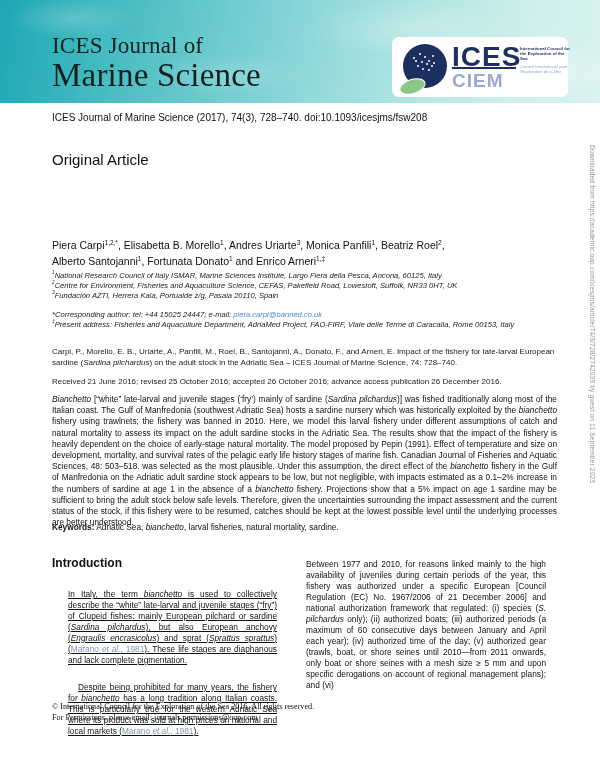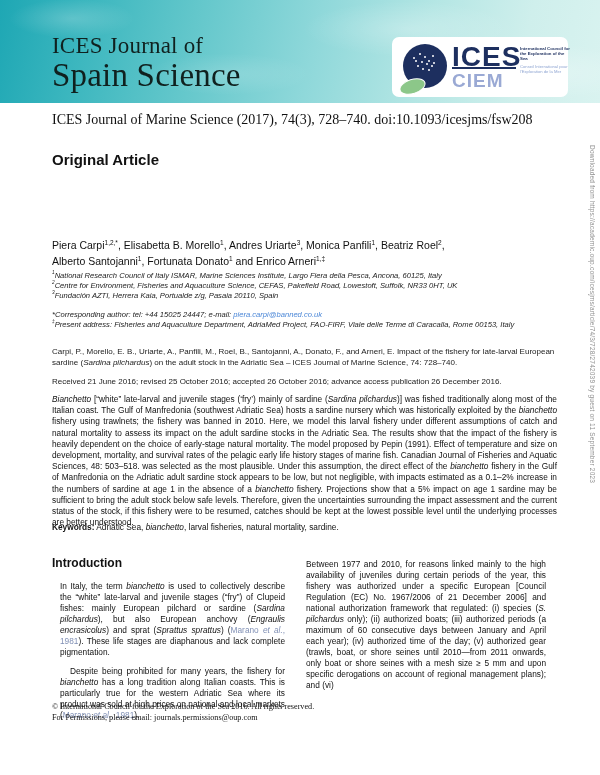--- a/index.html
+++ b/index.html
@@ -27,37 +27,37 @@
                  20px 5px 0 #fff,2px 3px 0 #fff;}
   .emblem .green{position:absolute;left:2px;top:37px;width:25px;height:13px;border-radius:50%;
       background:#8cc789;border:1.5px solid #ffffff;transform:rotate(-18deg);}
   .acr-ices{position:absolute;left:60px;top:4px;font-size:28px;font-weight:bold;color:#1d2f5f;letter-spacing:1px;}
   .acr-rule{position:absolute;left:60px;top:30px;width:64px;height:2px;background:#1d2f5f;}
   .acr-ciem{position:absolute;left:60px;top:33px;font-size:19px;font-weight:bold;color:#9aa9d4;letter-spacing:1px;}
   .names{position:absolute;left:128px;top:9px;width:70px;transform:scale(0.72);transform-origin:left top;}
   .name-en{font-size:6px;font-weight:bold;color:#1d2f5f;line-height:7px;white-space:pre-line;}
   .name-fr{font-size:5.8px;color:#8fa5d2;line-height:6.6px;margin-top:5px;white-space:pre-line;}
   
-  .cite-line{position:absolute;left:52px;top:112px;font-family:Liberation Serif, serif;font-size:14px;color:#111;}
-  .art-type{position:absolute;left:52px;top:151px;font-size:15px;font-weight:bold;color:#111;}
+  .cite-line{position:absolute;left:52px;top:112px;font-family:Liberation Sans, sans-serif;font-size:10px;color:#111;}
+  .art-type{position:absolute;left:52px;top:151px;font-size:15px;font-weight:normal;color:#111;}
   .art-title{position:absolute;left:52px;top:180px;width:505px;font-size:16.5px;font-weight:bold;
              line-height:22.5px;color:#111;}
   .authors{position:absolute;left:52px;top:238px;width:520px;font-size:10.5px;line-height:15.5px;color:#111;}
   .affils{position:absolute;left:52px;top:271px;width:520px;font-style:italic;font-size:7.6px;line-height:10.2px;color:#222;}
   .notes{position:absolute;left:52px;top:310px;width:505px;font-style:italic;font-size:7.6px;line-height:10.2px;color:#222;}
   .cite-para{position:absolute;left:52px;top:347px;width:505px;font-size:8px;line-height:10.8px;color:#222;}
   .history{position:absolute;left:52px;top:377px;width:505px;font-size:8px;color:#222;}
   .abstract{position:absolute;left:52px;top:394px;width:505px;font-size:8.3px;line-height:11.2px;
             text-align:justify;color:#111;}
   .keywords{position:absolute;left:52px;top:522px;width:505px;font-size:8.3px;color:#111;}
   
   .sec-head{position:absolute;left:52px;top:556px;font-size:12px;font-weight:bold;color:#111;}
   .col-left{position:absolute;left:52px;top:573px;width:241px;font-size:8.3px;line-height:11px;
             text-align:justify;color:#111;}
-  .col-left p{margin:8px;}
+  .col-left p{margin:16px;text-decoration:underline;}
   .col-left p.indent{text-indent:10px;}
   .col-right{position:absolute;left:306px;top:559px;width:240px;font-size:8.3px;line-height:11px;
              text-align:justify;color:#111;}
   .col-right p{margin:0;}
   
   .footer{position:absolute;left:52px;top:702px;width:505px;font-family:"Liberation Serif",serif;
           font-size:8.2px;line-height:10.6px;color:#111;}
   .watermark{position:absolute;right:4px;top:145px;height:470px;writing-mode:vertical-rl;
              font-size:6.5px;color:#8f8f8f;letter-spacing:.2px;}
   
@@ -67,21 +67,21 @@
   .link{color:#8090b5;}
   .maillink{color:#4b87d7;}
 </style>
 </head>
 <body>
 
 <div class="page">
 
   <div class="banner">
     <div class="jt1">ICES Journal of</div>
-    <div class="jt2">Spain Science</div>
+    <div class="jt2">Marine Science</div>
 
     <div class="logo-box">
       <div class="emblem">
         <div class="globe"></div>
         <div class="dots"></div>
         <div class="green"></div>
       </div>
       <div class="acr-ices">ICES</div>
       <div class="acr-rule"></div>
       <div class="acr-ciem">CIEM</div>

